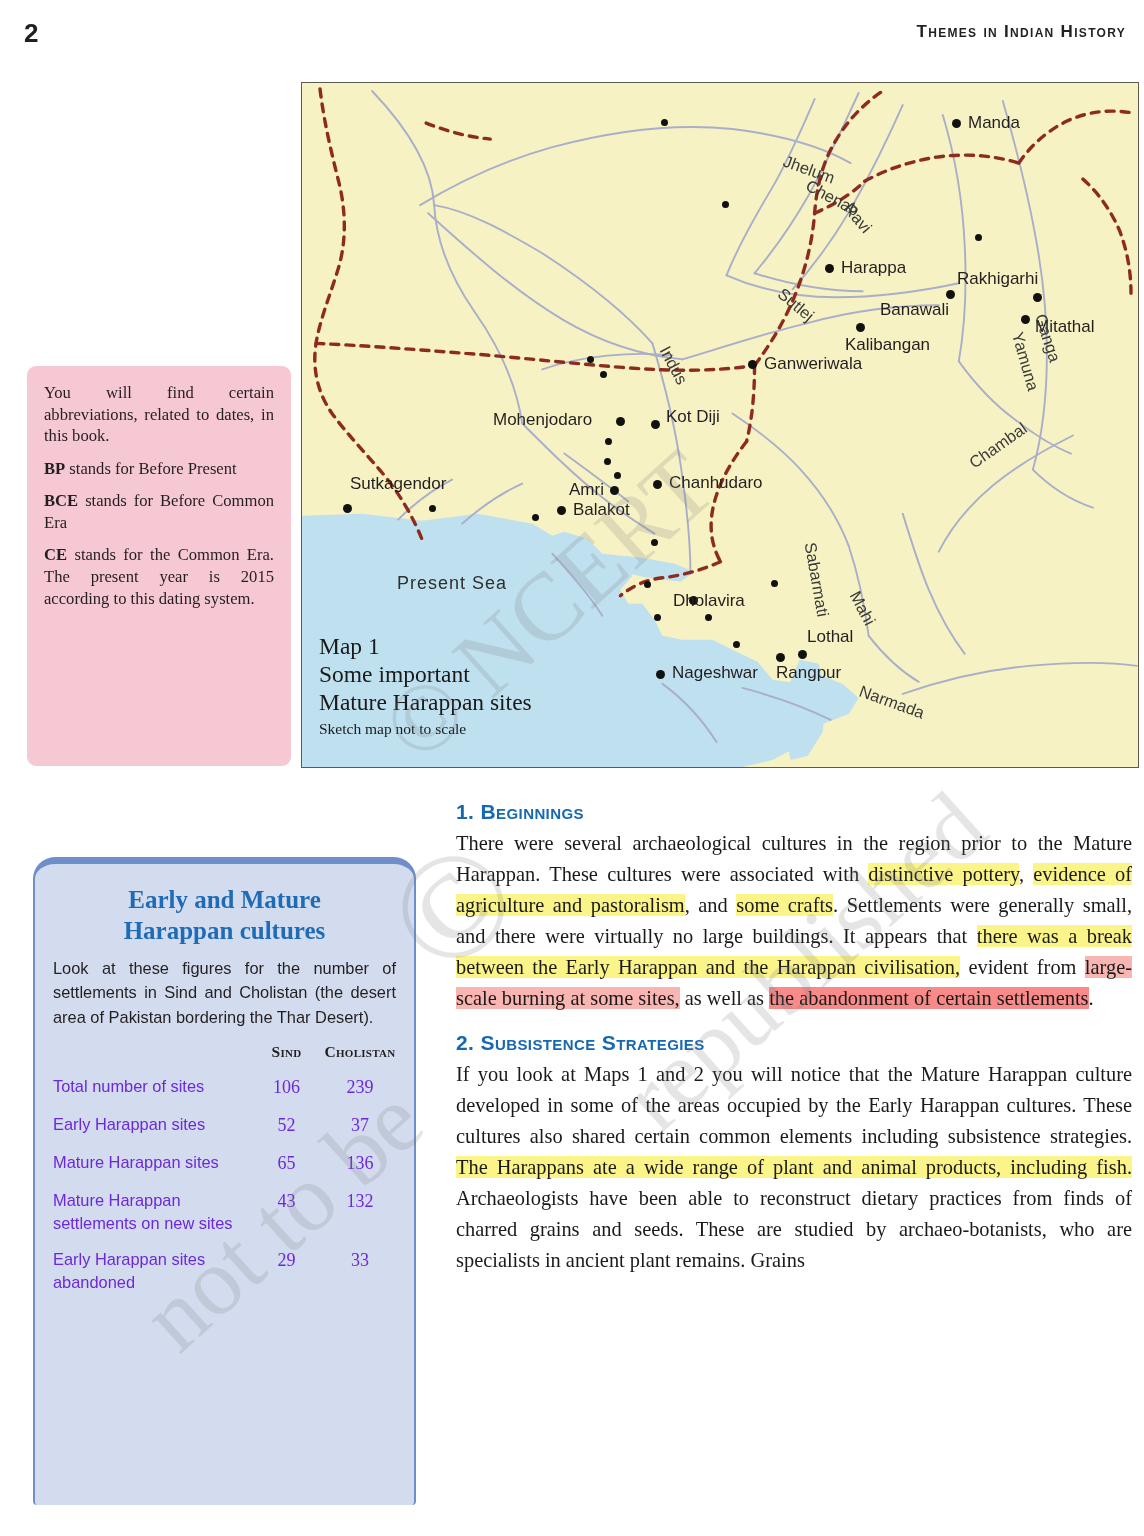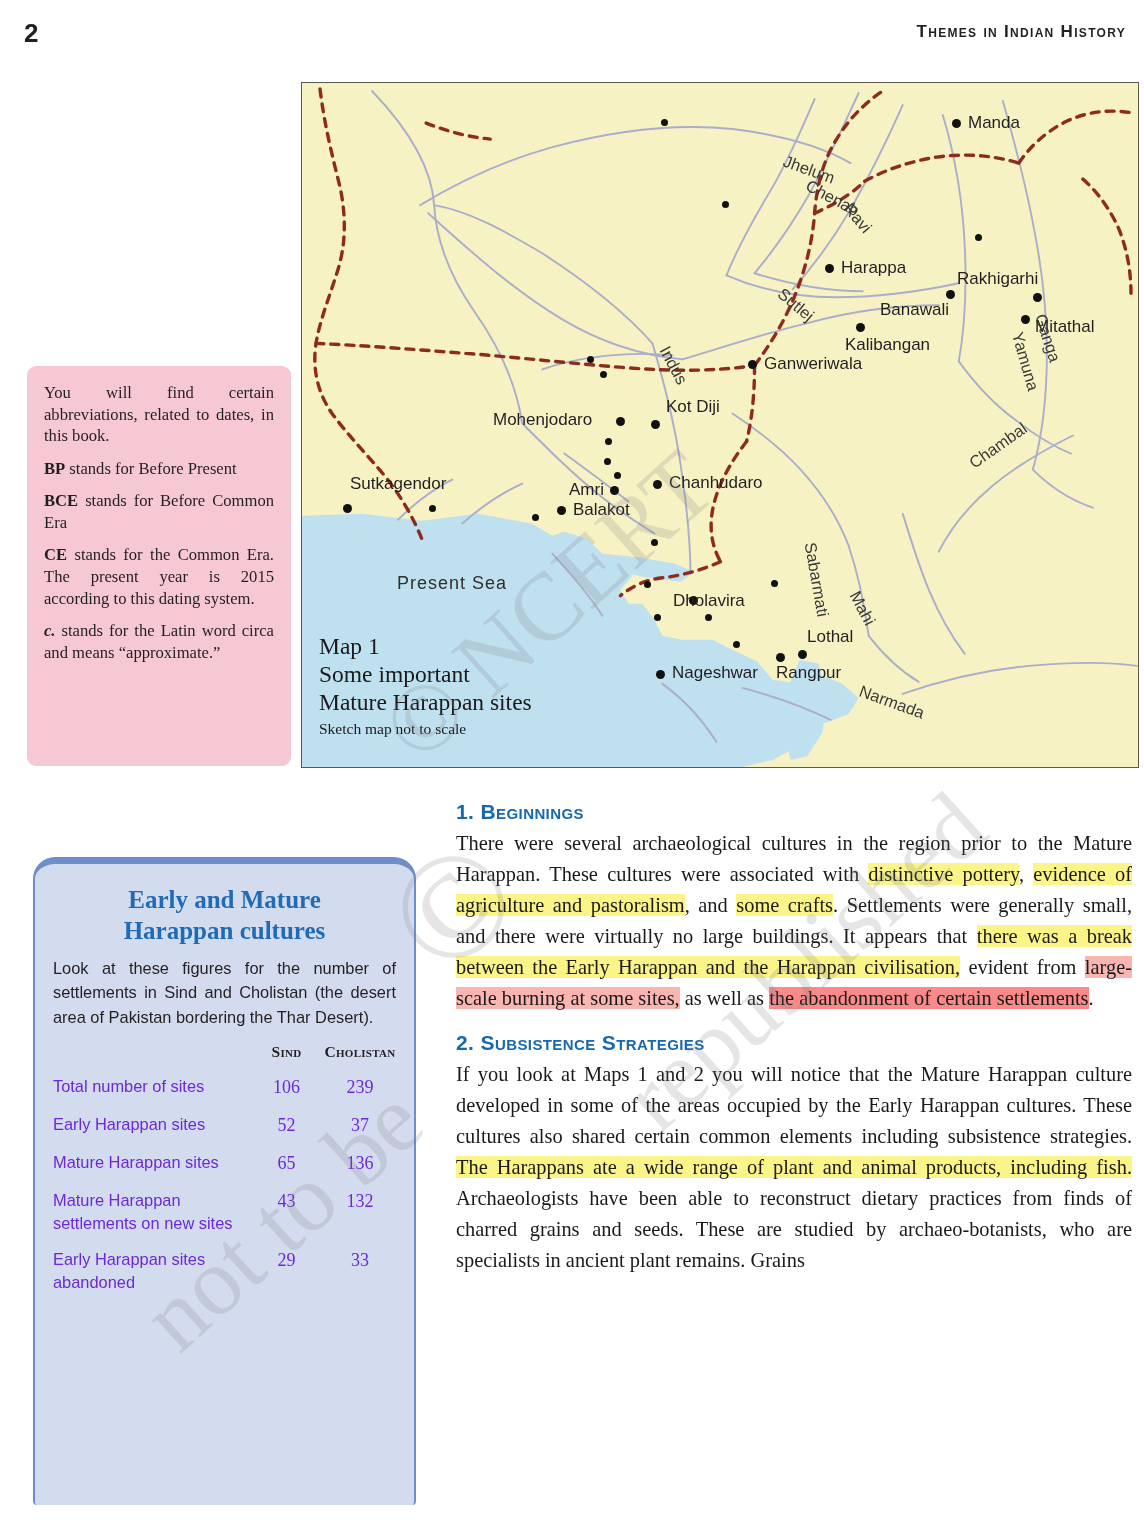--- a/index.html
+++ b/index.html
@@ -171,21 +171,20 @@
 <div id="page-header">
   <div id="page-number">2</div>
   <div id="header-title">Themes in Indian History</div>
 </div>
 
 <div id="pink-box">
   <p>You will find certain abbreviations, related to dates, in this book.</p>
   <p><b>BP</b><span> stands for Before Present</span></p>
   <p><b>BCE</b><span> stands for Before Common Era</span></p>
   <p><b>CE</b><span> stands for the Common Era. The present year is 2015 according to this dating system.</span></p>
-  <p><b><i>c.</i></b><span> stands for the Latin word circa and means “approximate.”</span></p>
 </div>
 
 <div id="map-figure">
   <svg id="map-svg" viewBox="0 0 835 683" preserveAspectRatio="none">
 
     <rect x="0" y="0" width="835" height="683" fill="#f7f2c4"></rect>
 
     <path fill="#bfe0ef" stroke="none" d="M0,432 L60,430 L120,437 L175,430 L230,440 L250,452 L262,448 L285,455 L300,470 L318,476
          L330,492 L318,506 L326,520 L340,520 L352,536 L360,552 L380,556 L410,556 L430,566 L455,578
          L470,596 L500,600 L520,592 L540,600 L556,614 L546,630 L520,640 L500,660 L470,676 L440,683
@@ -253,21 +252,21 @@
       <div class="map-label" style="left: 578px; top: 217px;">Banawali</div>
       <div class="site-dot" style="left: 719px; top: 232px;"></div>
       <div class="map-label" style="left: 733px; top: 234px;">Mitathal</div>
       <div class="site-dot" style="left: 554px; top: 240px;"></div>
       <div class="map-label" style="left: 543px; top: 252px;">Kalibangan</div>
       <div class="site-dot" style="left: 446px; top: 277px;"></div>
       <div class="map-label" style="left: 462px; top: 271px;">Ganweriwala</div>
       <div class="site-dot" style="left: 314px; top: 334px;"></div>
       <div class="map-label" style="left: 191px; top: 327px;">Mohenjodaro</div>
       <div class="site-dot" style="left: 349px; top: 337px;"></div>
-      <div class="map-label" style="left: 364px; top: 314px;">Kot Diji</div>
+      <div class="map-label" style="left: 364px; top: 324px;">Kot Diji</div>
       <div class="site-dot" style="left: 351px; top: 397px;"></div>
       <div class="map-label" style="left: 367px; top: 390px;">Chanhudaro</div>
       <div class="site-dot" style="left: 308px; top: 403px;"></div>
       <div class="map-label" style="left: 267px; top: 397px;">Amri</div>
       <div class="site-dot" style="left: 255px; top: 423px;"></div>
       <div class="map-label" style="left: 271px; top: 417px;">Balakot</div>
       <div class="site-dot" style="left: 41px; top: 421px;"></div>
       <div class="map-label" style="left: 48px; top: 391px;">Sutkagendor</div>
       <div class="site-dot" style="left: 387px; top: 513px;"></div>
       <div class="map-label" style="left: 371px; top: 508px;">Dholavira</div>

